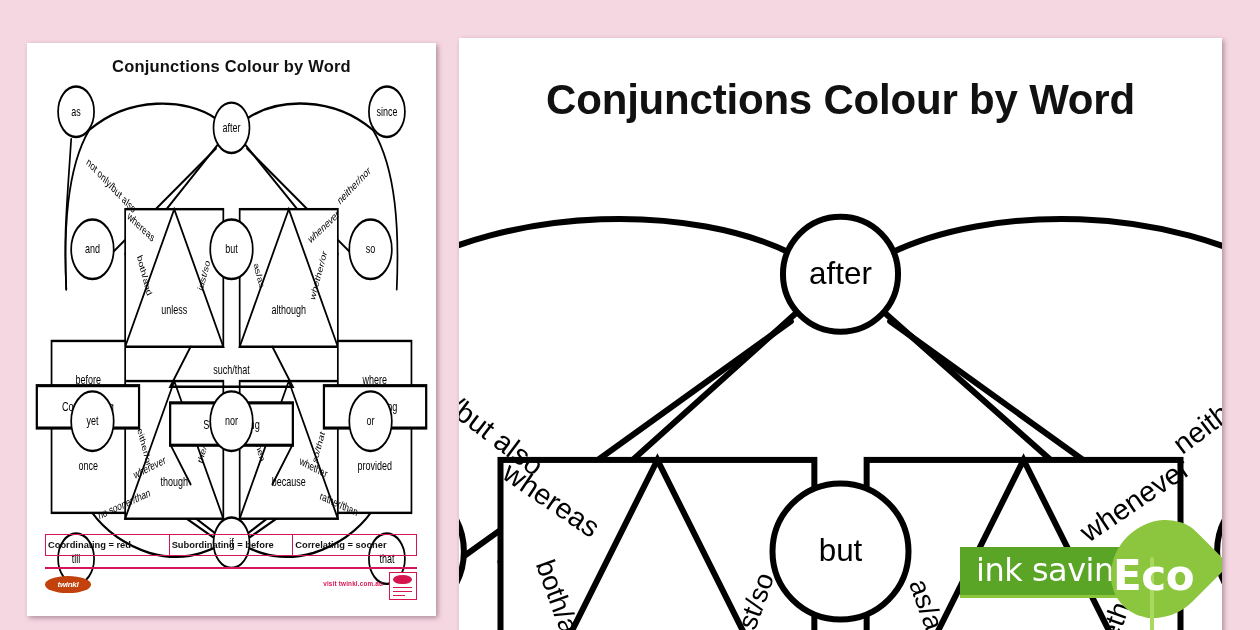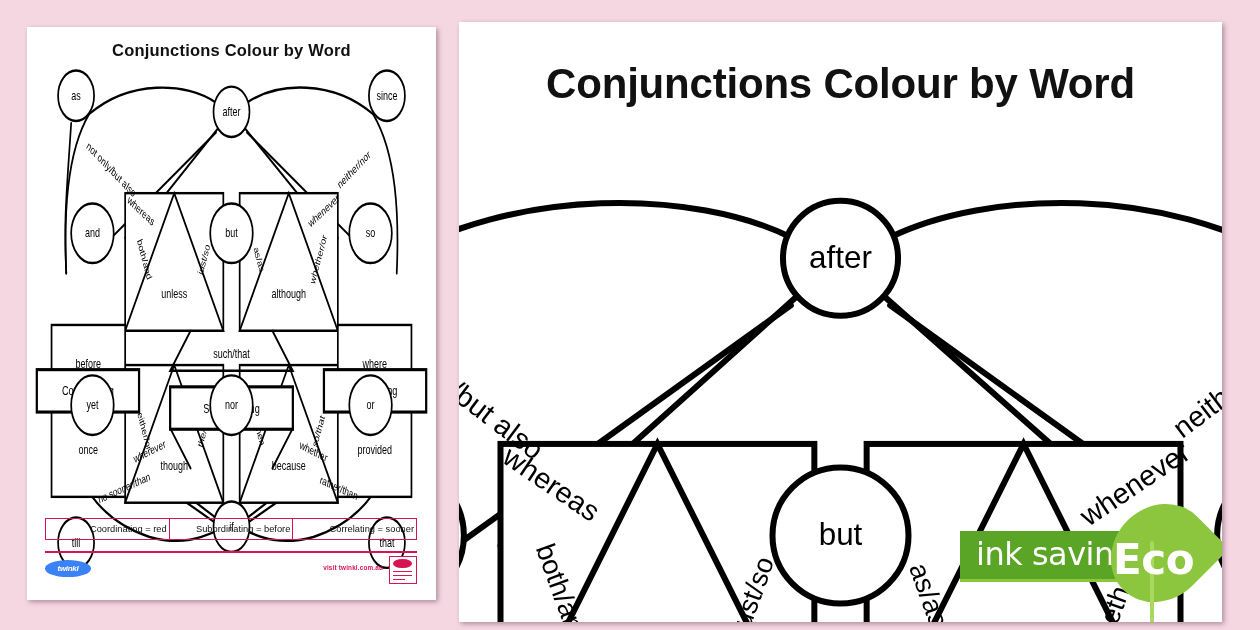--- a/index.html
+++ b/index.html
@@ -8,20 +8,21 @@
     background:#f5d7e2;
     font-family:"Liberation Sans", sans-serif;
   }
   .stage{position:relative;width:1260px;height:630px;}
 
   
   .sheet{
     position:absolute;background:#ffffff;
     box-shadow:2px 2px 5px rgba(90,50,70,.45);
     overflow:hidden;
+    margin-top:16px;
   }
   #thumb-sheet{left:27px;top:27px;width:409px;height:573px;}
   #main-sheet{left:459px;top:22px;width:763px;height:600px;}
 
   .svgwrap{position:absolute;left:0;top:0;width:100%;height:100%;}
   svg{display:block;width:100%;height:100%;}
 
   
   .node{fill:#ffffff;stroke:#000000;}
   .edge{fill:none;stroke:#000000;stroke-linecap:round;}
@@ -39,31 +40,31 @@
     text-align:center;font-size:42px;font-weight:bold;color:#111;
     letter-spacing:-.2px;
   }
 
   
   .legend{
     position:absolute;left:18px;bottom:60px;width:372px;
     display:flex;border:1.4px solid #d4145a;box-sizing:border-box;
   }
   .legend-cell{
-    flex:1;text-align:right;font-size:9.3px;font-weight:normal;color:#111;
+    flex:1;text-align:left;font-size:9.3px;font-weight:bold;color:#111;
     padding:5px 2px;border-right:1.4px solid #d4145a;white-space:nowrap;
   }
   .legend-cell:last-child{border-right:none;}
 
   
   .foot-rule{position:absolute;left:18px;bottom:47px;width:372px;height:2px;background:#d4145a;}
   .foot{position:absolute;left:18px;bottom:16px;width:372px;height:28px;}
   .twinkl-logo{
     position:absolute;left:0;top:4px;width:46px;height:17px;border-radius:50% 50% 48% 48%;
-    background:#3b82f6;color:#fff;font-size:8px;font-weight:bold;font-style:italic;
+    background:#c2410c;color:#fff;font-size:8px;font-weight:bold;font-style:italic;
     text-align:center;line-height:17px;letter-spacing:-.3px;
   }
   .foot-url{
     position:absolute;right:34px;top:8px;font-size:6.3px;font-weight:bold;
     color:#d6154f;letter-spacing:.2px;
   }
   .foot-badge{
     position:absolute;right:0;top:0;width:26px;height:26px;
     border:1px solid #d6154f;background:#fff;
   }

